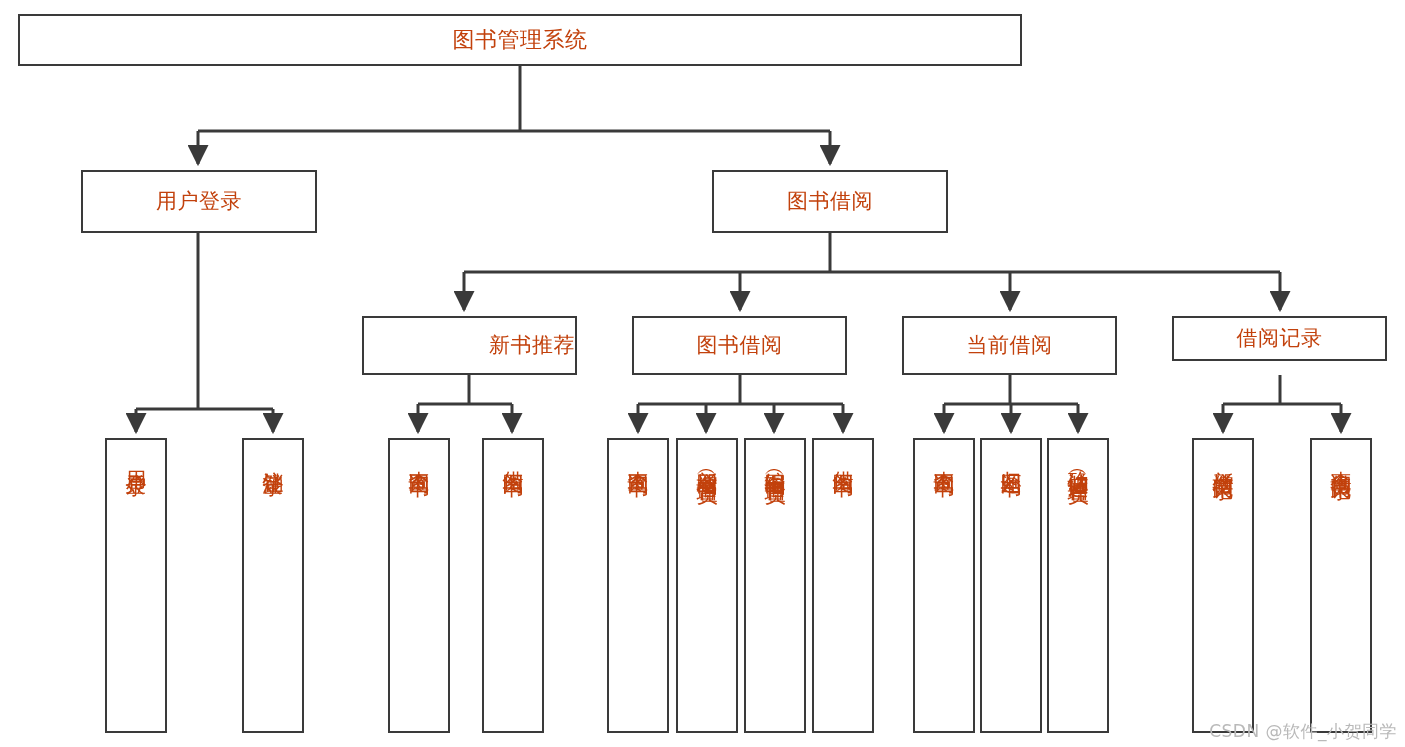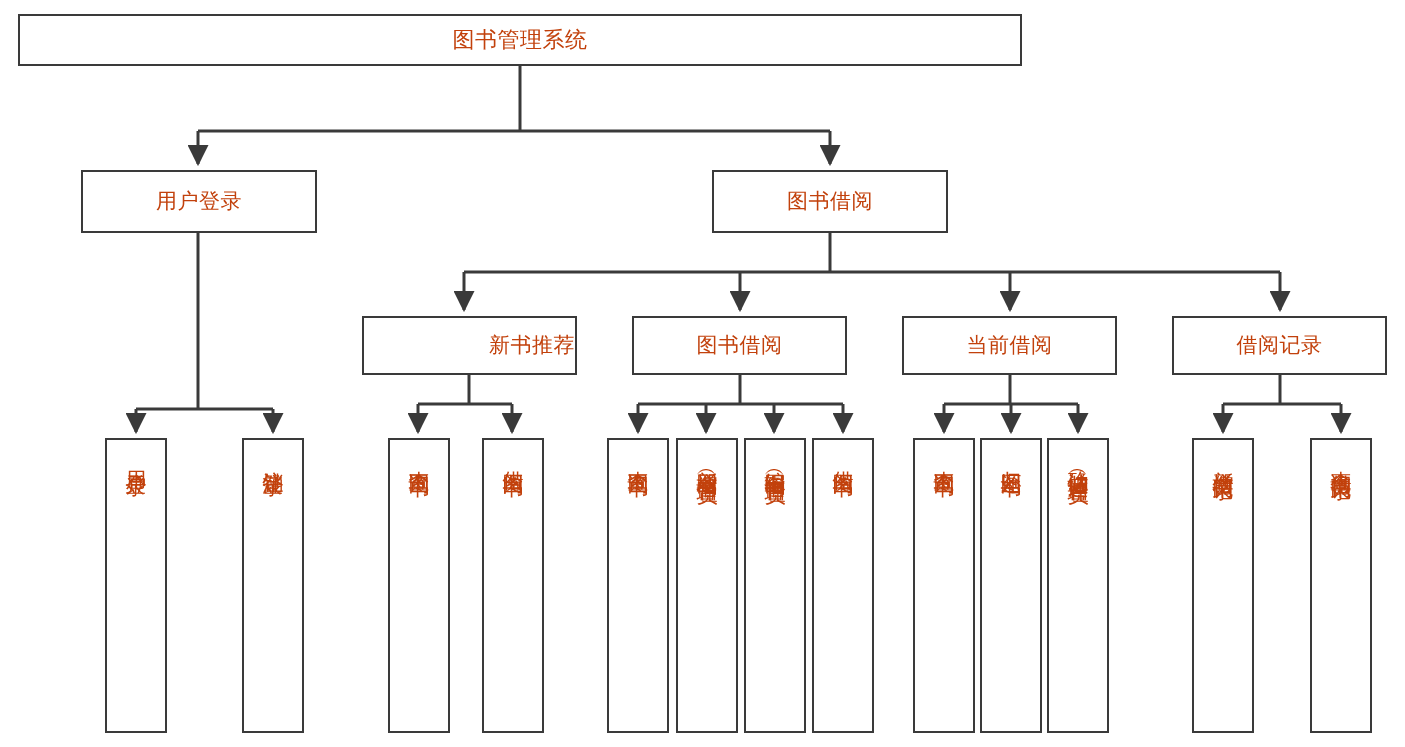--- a/index.html
+++ b/index.html
@@ -144,21 +144,21 @@
 
   <div class="node horiz" style="left:362px; top:316px; width:215px; height:59px;justify-content:flex-end;">
     <span class="node-label">新书推荐</span>
   </div>
   <div class="node horiz" style="left:902px; top:316px; width:215px; height:59px;">
     <span class="node-label">当前借阅</span>
   </div>
   <div class="node horiz" style="left:632px; top:316px; width:215px; height:59px;">
     <span class="node-label">图书借阅</span>
   </div>
-  <div class="node horiz" style="left:1172px; top:316px; width:215px; height:59px;">
+  <div class="node horiz" style="left:1172px; top:316px; width:215px; height:45px;">
     <span class="node-label">借阅记录</span>
   </div>
 
   <div class="node vert" style="left:105px; top:438px; width:62px; height:295px;">
     <span class="node-label">用户登录</span>
   </div>
   <div class="node vert" style="left:242px; top:438px; width:62px; height:295px;">
     <span class="node-label">注销登录</span>
   </div>
 
@@ -192,14 +192,15 @@
     <span class="node-label">确认归还（管理员）</span>
   </div>
 
   <div class="node vert" style="left:1192px; top:438px; width:62px; height:295px;">
     <span class="node-label">新增借阅记录</span>
   </div>
   <div class="node vert" style="left:1310px; top:438px; width:62px; height:295px;">
     <span class="node-label">查询借阅记录</span>
   </div>
 
+  <div id="watermark">CSDN @软件_小贺同学</div>
 
 </div>
 
 </body></html>

